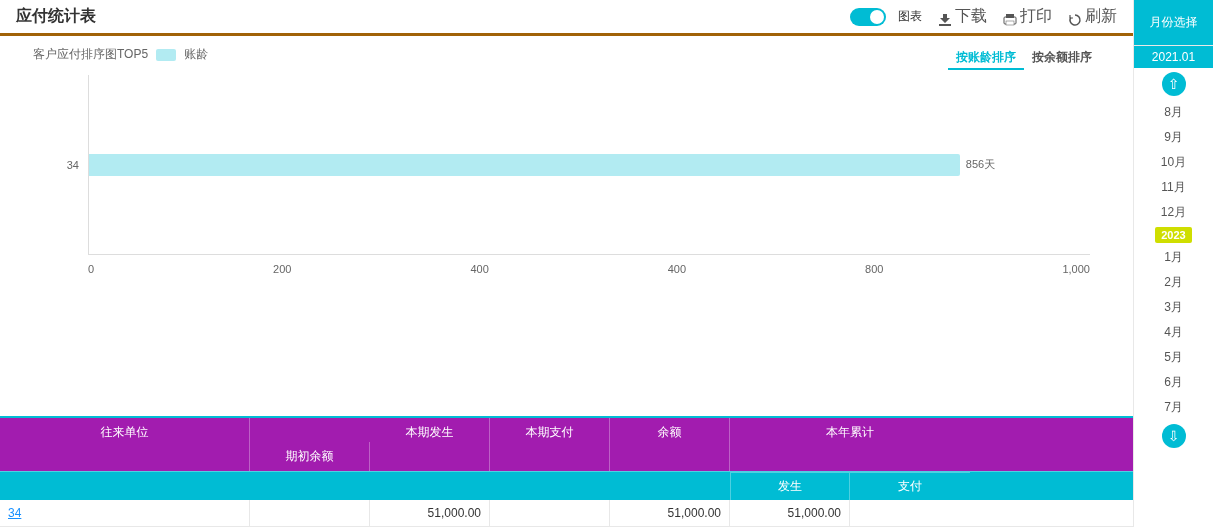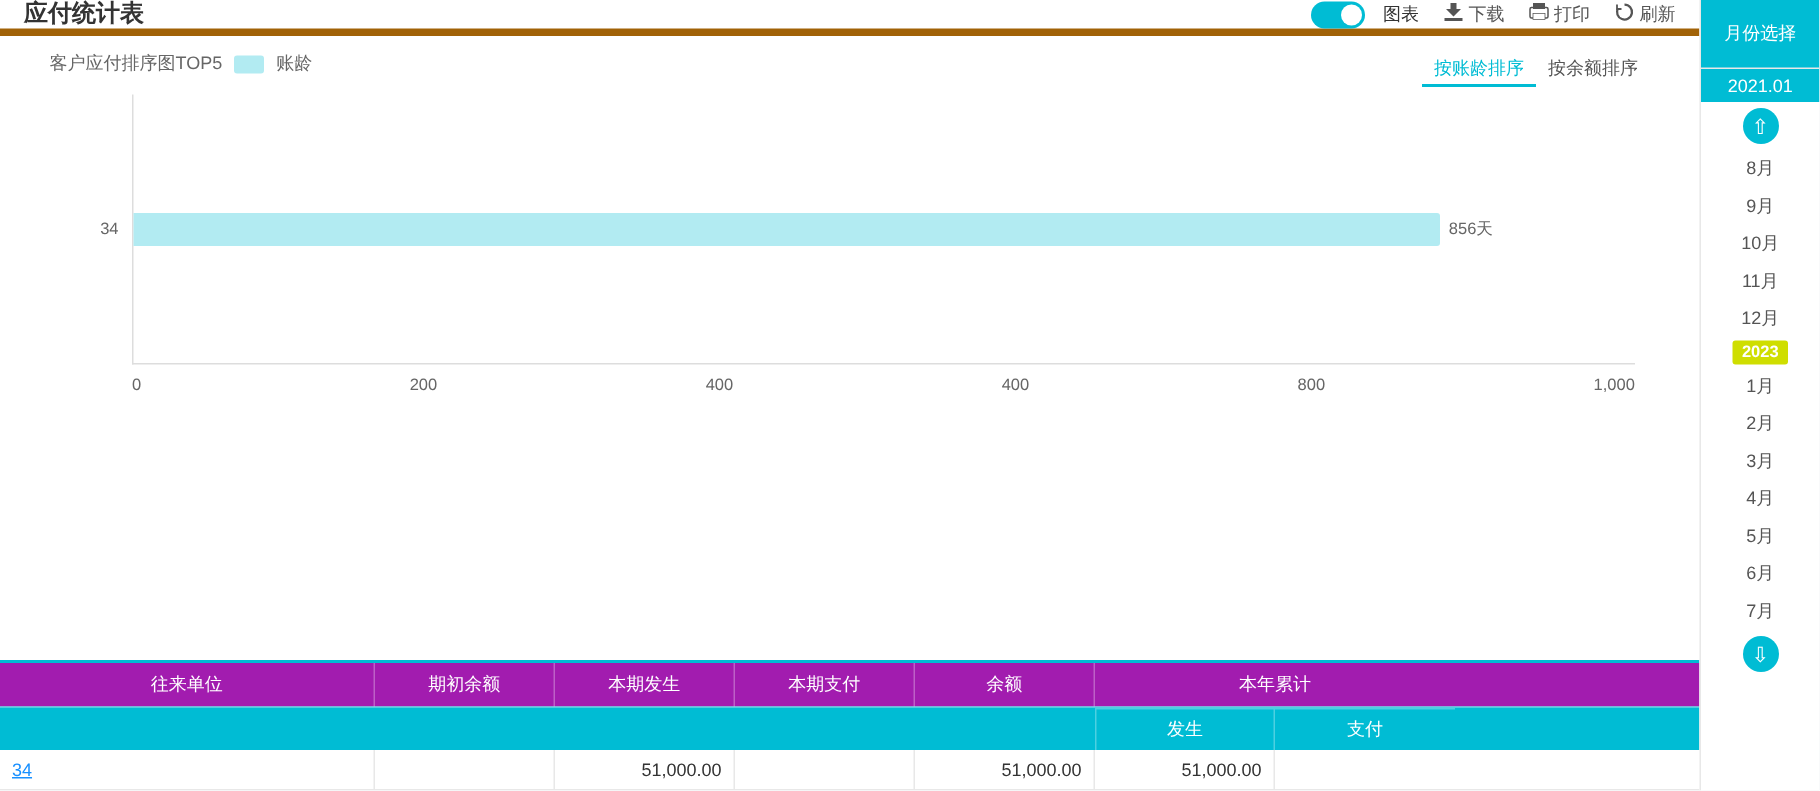--- a/index.html
+++ b/index.html
@@ -1,34 +1,34 @@
 <!DOCTYPE html>
 <html><head>
   <meta charset="utf-8">
   <style>
     * { margin: 0; padding: 0; box-sizing: border-box; }
     body { font-family: 'Microsoft YaHei', SimSun, sans-serif; font-size: 12px; background: #f0f2f5; color: #333; width: 1213px; height: 527px; overflow: hidden; display: flex; }
 
     .main-content { flex: 1; display: flex; flex-direction: column; background: #fff; }
 
     
-    .header { display: flex; align-items: center; justify-content: space-between; padding: 8px 16px; border-bottom: 5px solid #a16207; background: #fff; height: 24px; }
+    .header { display: flex; align-items: center; justify-content: space-between; padding: 8px 16px; border-bottom: 3px solid #a16207; background: #fff; height: 36px; }
     .header-title { font-size: 16px; font-weight: bold; color: #333; }
     .header-actions { display: flex; align-items: center; gap: 16px; }
     .toggle-group { display: flex; align-items: center; gap: 12px; }
     .toggle-switch { width: 36px; height: 18px; background: #00bcd4; border-radius: 9px; position: relative; cursor: pointer; }
     .toggle-switch::after { content: ''; position: absolute; right: 2px; top: 2px; width: 14px; height: 14px; background: #fff; border-radius: 50%; }
-    .action-btn { display: flex; align-items: flex-start; gap: 3px; cursor: pointer; color: #555; font-size: 12px; }
+    .action-btn { display: flex; align-items: flex-end; gap: 3px; cursor: pointer; color: #555; font-size: 16px; }
 
     
     .chart-section { padding: 10px 33px; flex: 1; display: flex; flex-direction: column; }
     .chart-legend { display: flex; align-items: center; gap: 8px; margin-bottom: 8px; }
     .legend-label { font-size: 12px; color: #666; }
     .legend-box { width: 20px; height: 12px; background: #b2ebf2; border-radius: 2px; }
-    .sort-buttons { display: flex; gap: 0; margin-left: auto; }
+    .sort-buttons { display: flex; gap: 0; margin-left: auto; font-weight: bold; }
     .sort-btn { padding: 2px 8px; font-size: 12px; cursor: pointer; color: #555; border-bottom: 2px solid transparent; }
     .sort-btn.active { color: #00bcd4; border-bottom: 2px solid #00bcd4; }
 
     
     .bar-area { width: 100%; height: 200px; position: relative; border-left: 1px solid #ddd; border-bottom: 1px solid #ddd; }
     .bar-row { display: flex; align-items: center; position: absolute; height: 30px; }
     .bar-label { position: absolute; left: -40px; font-size: 11px; color: #666; text-align: right; width: 35px; }
     .bar-fill { height: 22px; background: #b2ebf2; border-radius: 0 2px 2px 0; }
     .bar-value { margin-left: 6px; font-size: 11px; color: #666; }
 
@@ -125,21 +125,21 @@
         <span>800</span>
         <span>1,000</span>
       </div>
     </div>
   </div>
 
   <div class="table-section">
 
     <div style="display: grid; grid-template-columns: 250px 120px 120px 120px 120px 120px 120px; background: #a21caf; color: #fff;">
       <div class="th-cell" style="grid-row: 1; grid-column: 1; border-right: 1px solid rgba(255,255,255,0.3);">往来单位</div>
-      <div class="th-cell" style="grid-row: 1; grid-column: 2; border-right: 1px solid rgba(255,255,255,0.3);">期初余额</div>
+      <div class="th-cell" style="grid-row: 1; grid-column: 2; border-right: 1px solid rgba(255,255,255,0.3); margin-top: 24px;">期初余额</div>
       <div class="th-cell" style="grid-row: 1; grid-column: 4; border-right: 1px solid rgba(255,255,255,0.3);">本期支付</div>
       <div class="th-cell" style="grid-row: 1; grid-column: 3; border-right: 1px solid rgba(255,255,255,0.3);">本期发生</div>
       <div class="th-cell" style="grid-row: 1; grid-column: 6 / span 2; text-align: center; border-right: none;">本年累计</div>
       <div class="th-cell" style="grid-row: 1; grid-column: 5; border-right: 1px solid rgba(255,255,255,0.3);">余额</div>
     </div>
 
     <div style="display: grid; grid-template-columns: 250px 120px 120px 120px 120px 120px 120px; background: #00bcd4; color: #fff; border-top: 1px solid rgba(255,255,255,0.3);">
       <div style="grid-column: 1 / span 5;"></div>
       <div class="sub-th" style="border-left: 1px solid rgba(255,255,255,0.3); border-right: 1px solid rgba(255,255,255,0.3);">发生</div>
       <div class="sub-th" style="border-right: none;">支付</div>

